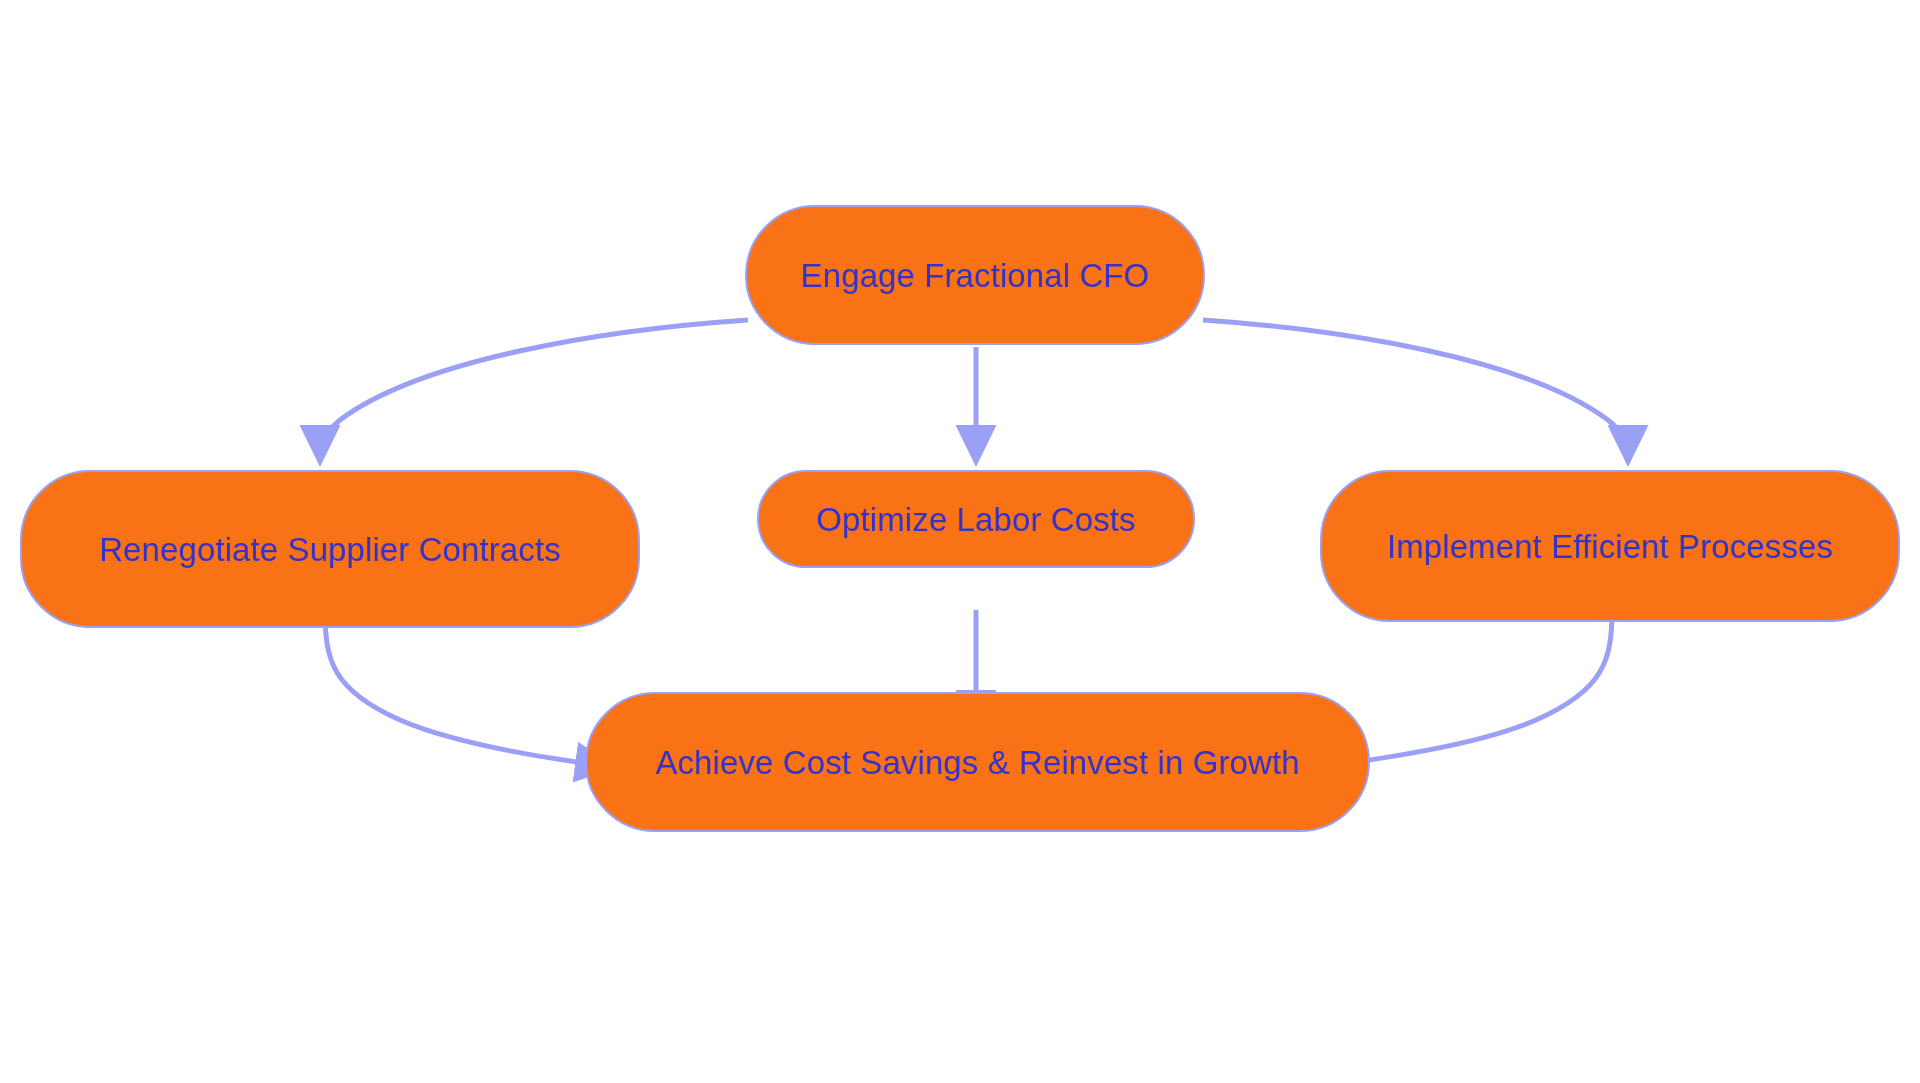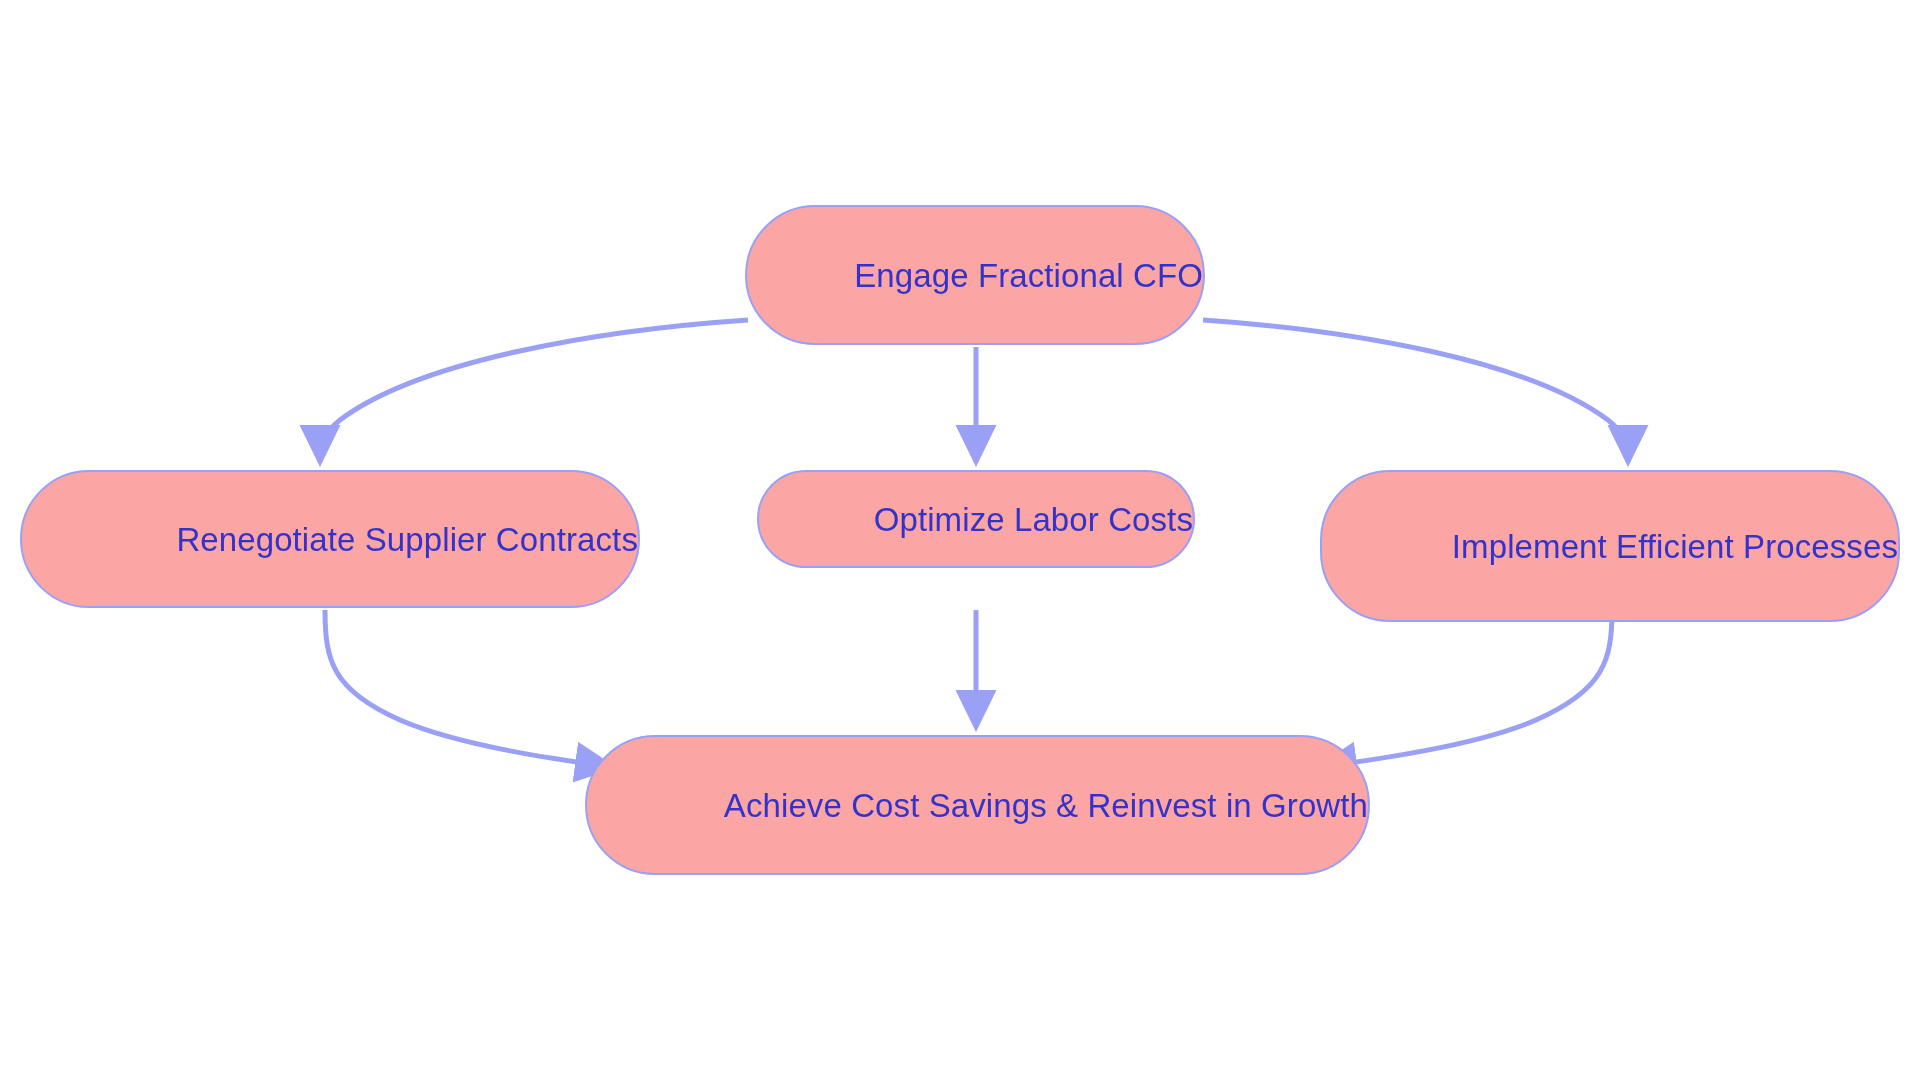--- a/index.html
+++ b/index.html
@@ -24,42 +24,42 @@
     position: absolute;
     inset: 0;
     width: 1920px;
     height: 1083px;
   }
   .flow-node {
     position: absolute;
     box-sizing: border-box;
     display: flex;
     align-items: center;
-    justify-content: flex-end;
-    background: #fca5a5;
+    justify-content: center;
+    background: #f97316;
     border: 2px solid #9aa0f5;
     border-radius: 70px;
     z-index: 2;
   }
   .flow-node .node-label {
     color: #3333cc;
     font-size: 33px;
     font-weight: 400;
     letter-spacing: 0.1px;
     white-space: nowrap;
     line-height: 1;
     font-family: "Liberation Sans", "DejaVu Sans", sans-serif;
   }
 
   
   #node-start      { left: 745px;  top: 205px; width: 460px; height: 140px; }
-  #node-supplier   { left: 20px;   top: 470px; width: 620px; height: 138px; }
+  #node-supplier   { left: 20px;   top: 470px; width: 620px; height: 158px; }
   #node-labor      { left: 757px;  top: 470px; width: 438px; height: 98px; }
   #node-processes  { left: 1320px; top: 470px; width: 580px; height: 152px; }
-  #node-outcome    { left: 585px;  top: 735px; width: 785px; height: 140px; }
+  #node-outcome    { left: 585px;  top: 692px; width: 785px; height: 140px; }
 </style>
 </head>
 <body>
 
 <div id="diagram-root">
 
   <svg id="edge-layer" viewBox="0 0 1920 1083" width="1920" height="1083" xmlns="http://www.w3.org/2000/svg">
     <defs>
       <marker id="arrowhead" markerWidth="9" markerHeight="9" refX="7.4" refY="4.5" orient="auto" markerUnits="strokeWidth">
         <path d="M0,0.4 L8.4,4.5 L0,8.6 Z" fill="#9aa0f5"></path>

